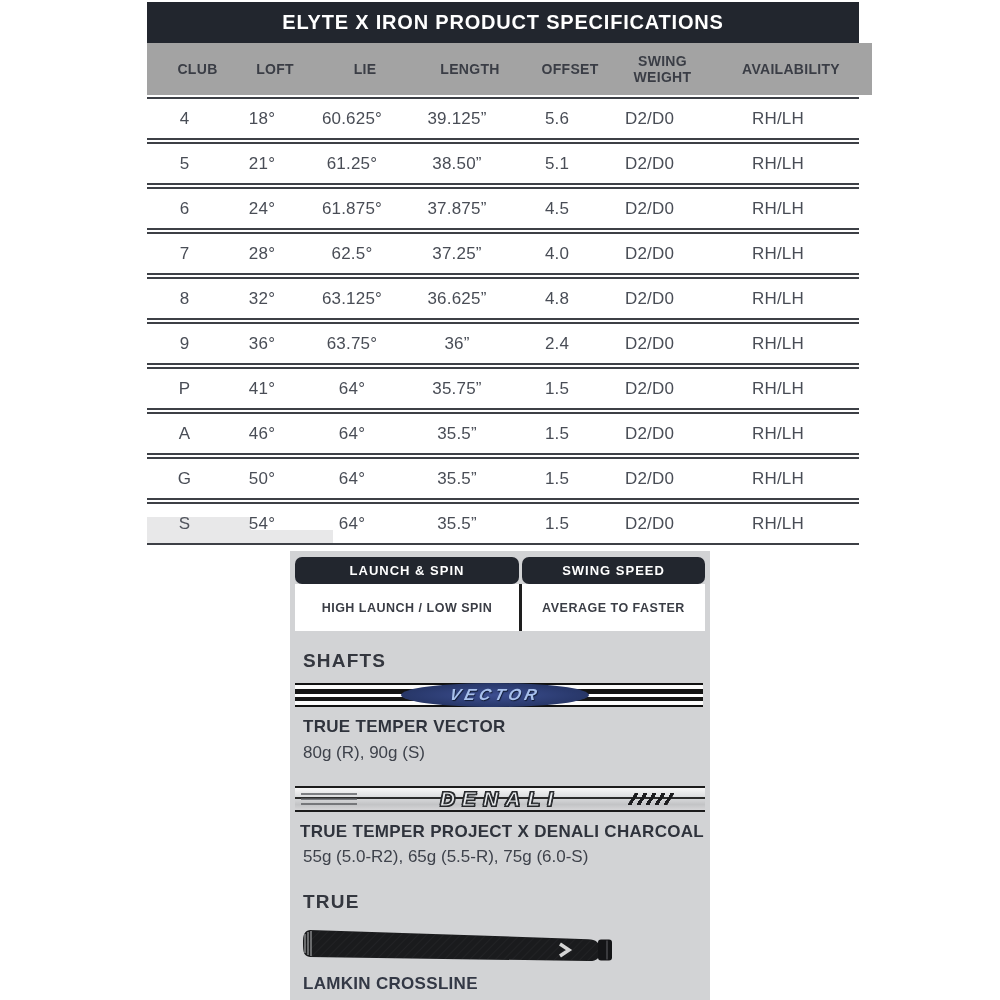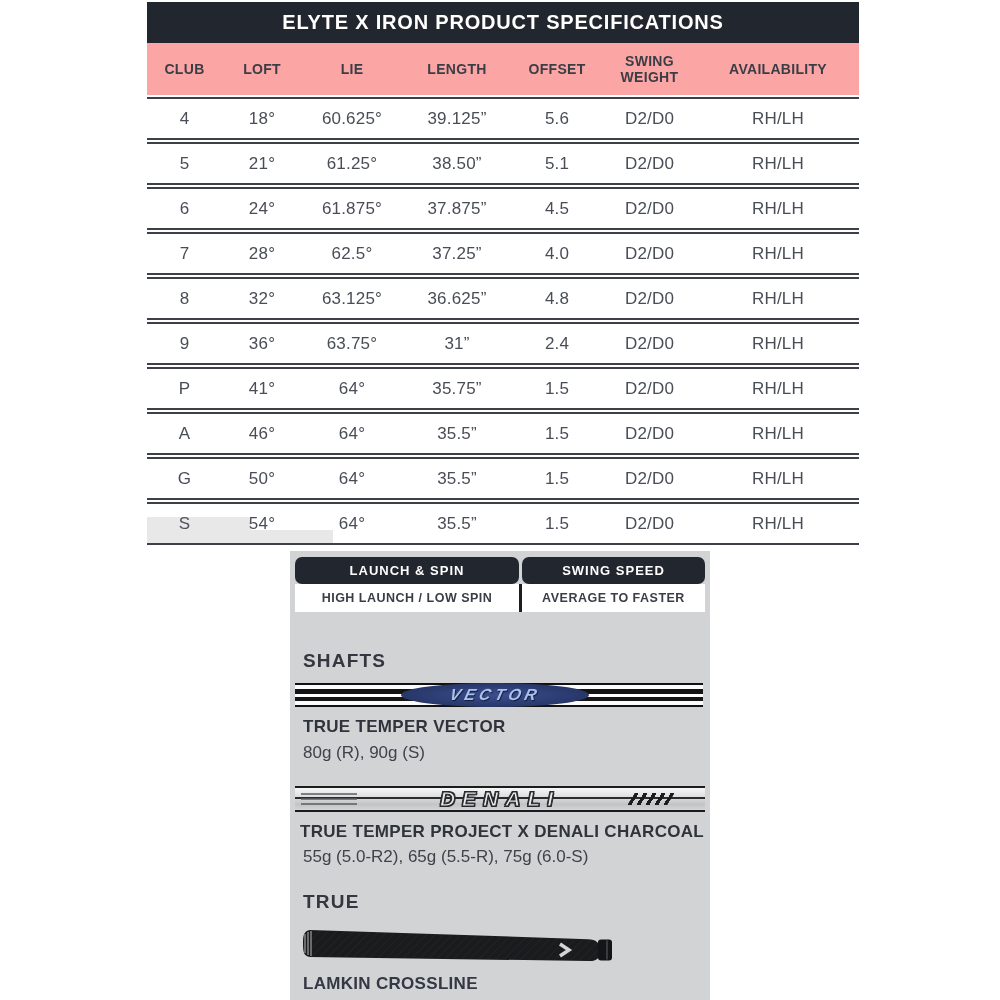--- a/index.html
+++ b/index.html
@@ -12,21 +12,21 @@
 
   
   .spec-table{position:absolute;left:147px;top:0;width:712px;height:547px;}
   .title-bar{
     position:absolute;left:0;top:2px;width:712px;height:41px;
     background:#22262e;color:#ffffff;display:flex;align-items:center;justify-content:center;
     font-weight:bold;font-size:20px;letter-spacing:.8px;
   }
   .spec-header{
     position:absolute;left:0;top:43px;width:712px;height:52px;
-    background:#fca5a5;display:flex;align-items:center;
+    background:#a3a3a3;display:flex;align-items:center;padding-left:13px;
   }
   .hcell{text-align:center;font-weight:bold;font-size:14px;color:#3a3d45;line-height:1.15;letter-spacing:.3px;}
   .spec-body{position:absolute;left:0;top:97px;width:712px;}
   .spec-row{
     display:flex;align-items:center;height:39px;background:#ffffff;
     border-top:2px solid #3d4046;border-bottom:2px solid #3d4046;margin-bottom:2px;
   }
   .cell{text-align:center;font-size:17px;color:#494d56;letter-spacing:.2px;}
   .col0{width:75px;} .col1{width:80px;} .col2{width:100px;} .col3{width:110px;}
   .col4{width:90px;} .col5{width:95px;} .col6{width:162px;}
@@ -37,21 +37,21 @@
 
   
   .panel{position:absolute;left:290px;top:551px;width:420px;height:449px;background:#d2d3d5;}
 
   .perf-table{position:absolute;left:5px;top:6px;width:410px;}
   .perf-head{display:flex;column-gap:3px;height:27px;}
   .perf-head .pcell{
     background:#22262e;color:#ffffff;font-weight:bold;font-size:13px;letter-spacing:1px;
     display:flex;align-items:center;justify-content:center;border-radius:7px;
   }
-  .perf-body{display:flex;height:28px;background:#3b82f6;justify-content:space-between;}
+  .perf-body{display:flex;height:47px;background:#3b82f6;justify-content:space-between;}
   .perf-body .pcell{
     color:#3a3d45;font-weight:bold;font-size:12.5px;letter-spacing:.5px;
     display:flex;align-items:center;justify-content:center;background:#ffffff;
   }
   .pcell.pc1{width:224px;}
   .perf-body .pcell.pc1{width:227px;box-sizing:border-box;border-right:3px solid #1e1e1e;}
   .pcell.pc2{flex:1;}
 
   .panel-heading{
     position:absolute;left:13px;font-weight:bold;font-size:19px;color:#34373f;letter-spacing:1.2px;
@@ -169,21 +169,21 @@
           <div class="cell col2">63.125°</div>
           <div class="cell col3">36.625”</div>
           <div class="cell col4">4.8</div>
           <div class="cell col5">D2/D0</div>
           <div class="cell col6">RH/LH</div>
         </div>
         <div class="spec-row">
           <div class="cell col0">9</div>
           <div class="cell col1">36°</div>
           <div class="cell col2">63.75°</div>
-          <div class="cell col3">31”</div>
+          <div class="cell col3">36”</div>
           <div class="cell col4">2.4</div>
           <div class="cell col5">D2/D0</div>
           <div class="cell col6">RH/LH</div>
         </div>
         <div class="spec-row">
           <div class="cell col0">P</div>
           <div class="cell col1">41°</div>
           <div class="cell col2">64°</div>
           <div class="cell col3">35.75”</div>
           <div class="cell col4">1.5</div>

